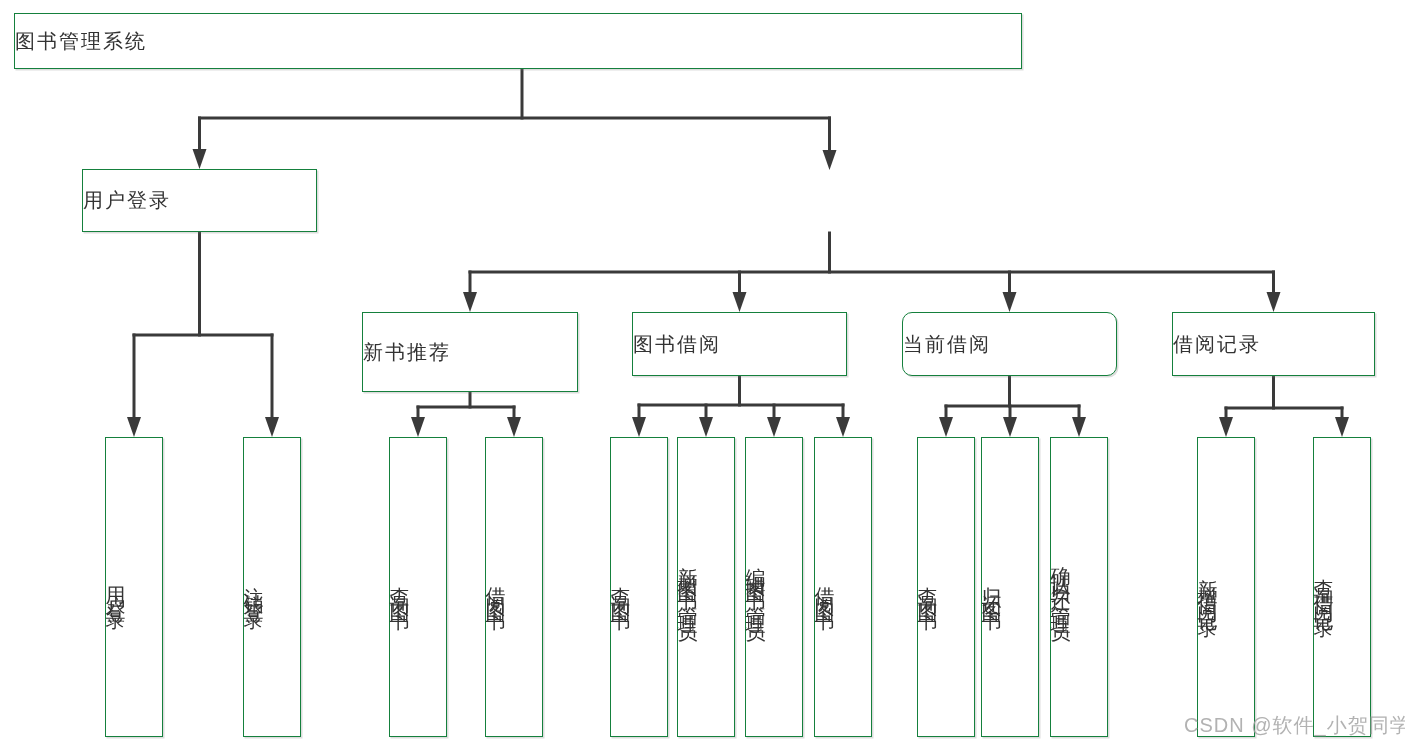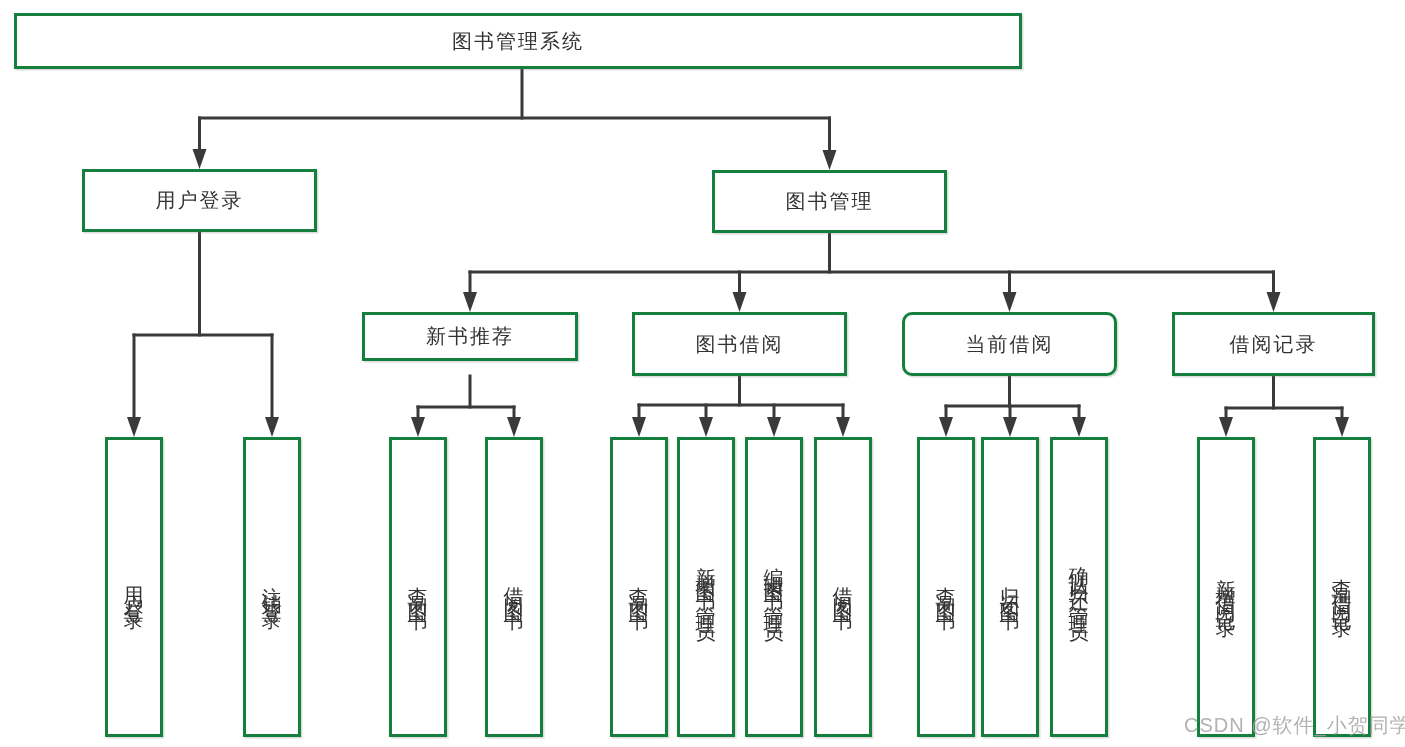--- a/index.html
+++ b/index.html
@@ -13,26 +13,25 @@
   }
   #connectors {
     position: absolute;
     left: 0; top: 0;
     width: 1405px; height: 747px;
     z-index: 0;
   }
   .node {
     position: absolute;
     box-sizing: border-box;
-    border: 3px solid #15803d;
+    border: 1px solid #15803d;
     background: #ffffff;
     color: #333333;
     display: flex;
     align-items: center;
-    justify-content: center;
     z-index: 1;
     box-shadow: 1.5px 1.5px 0 rgba(120,120,120,0.25);
   }
   .node .lbl {
     font-size: 20px;
     letter-spacing: 2px;
     white-space: nowrap;
   }
   .leaf .lbl {
     writing-mode: vertical-rl;
@@ -41,21 +40,21 @@
     font-size: 20px;
     white-space: normal;
     line-height: 1;
   }
   
   .n-root   { left: 14px;   top: 13px;  width: 1008px; height: 56px; }
   
   .n-login  { left: 82px;   top: 169px; width: 235px;  height: 63px; }
   .n-mgmt   { left: 712px;  top: 170px; width: 235px;  height: 63px; }
   
-  .n-l3a    { left: 362px;  top: 312px; width: 216px;  height: 49px; }
+  .n-l3a    { left: 362px;  top: 312px; width: 216px;  height: 80px; }
   .n-l3b    { left: 632px;  top: 312px; width: 215px;  height: 64px; }
   .n-l3c    { left: 902px;  top: 312px; width: 215px;  height: 64px; border-radius: 10px; }
   .n-l3d    { left: 1172px; top: 312px; width: 203px;  height: 64px; }
   
   .leaf     { top: 437px; width: 58px; height: 300px; }
   .n-a1 { left: 105px; }  .n-a2 { left: 243px; }
   .n-b1 { left: 389px; }  .n-b2 { left: 485px; }
   .n-c1 { left: 610px; }  .n-c2 { left: 677px; }  .n-c3 { left: 745px; }  .n-c4 { left: 814px; }
   .n-d1 { left: 917px; }  .n-d2 { left: 981px; }  .n-d3 { left: 1050px; }
   .n-e1 { left: 1197px; } .n-e2 { left: 1313px; }
@@ -151,23 +150,20 @@
     </g>
   </svg>
 
   <div class="node n-root">
     <span class="lbl">图书管理系统</span>
   </div>
 
   <div class="node n-login">
     <span class="lbl">用户登录</span>
   </div>
-  <div class="node n-mgmt">
-    <span class="lbl">图书管理</span>
-  </div>
 
   <div class="node n-l3a">
     <span class="lbl">新书推荐</span>
   </div>
   <div class="node n-l3b">
     <span class="lbl">图书借阅</span>
   </div>
   <div class="node n-l3c">
     <span class="lbl">当前借阅</span>
   </div>

